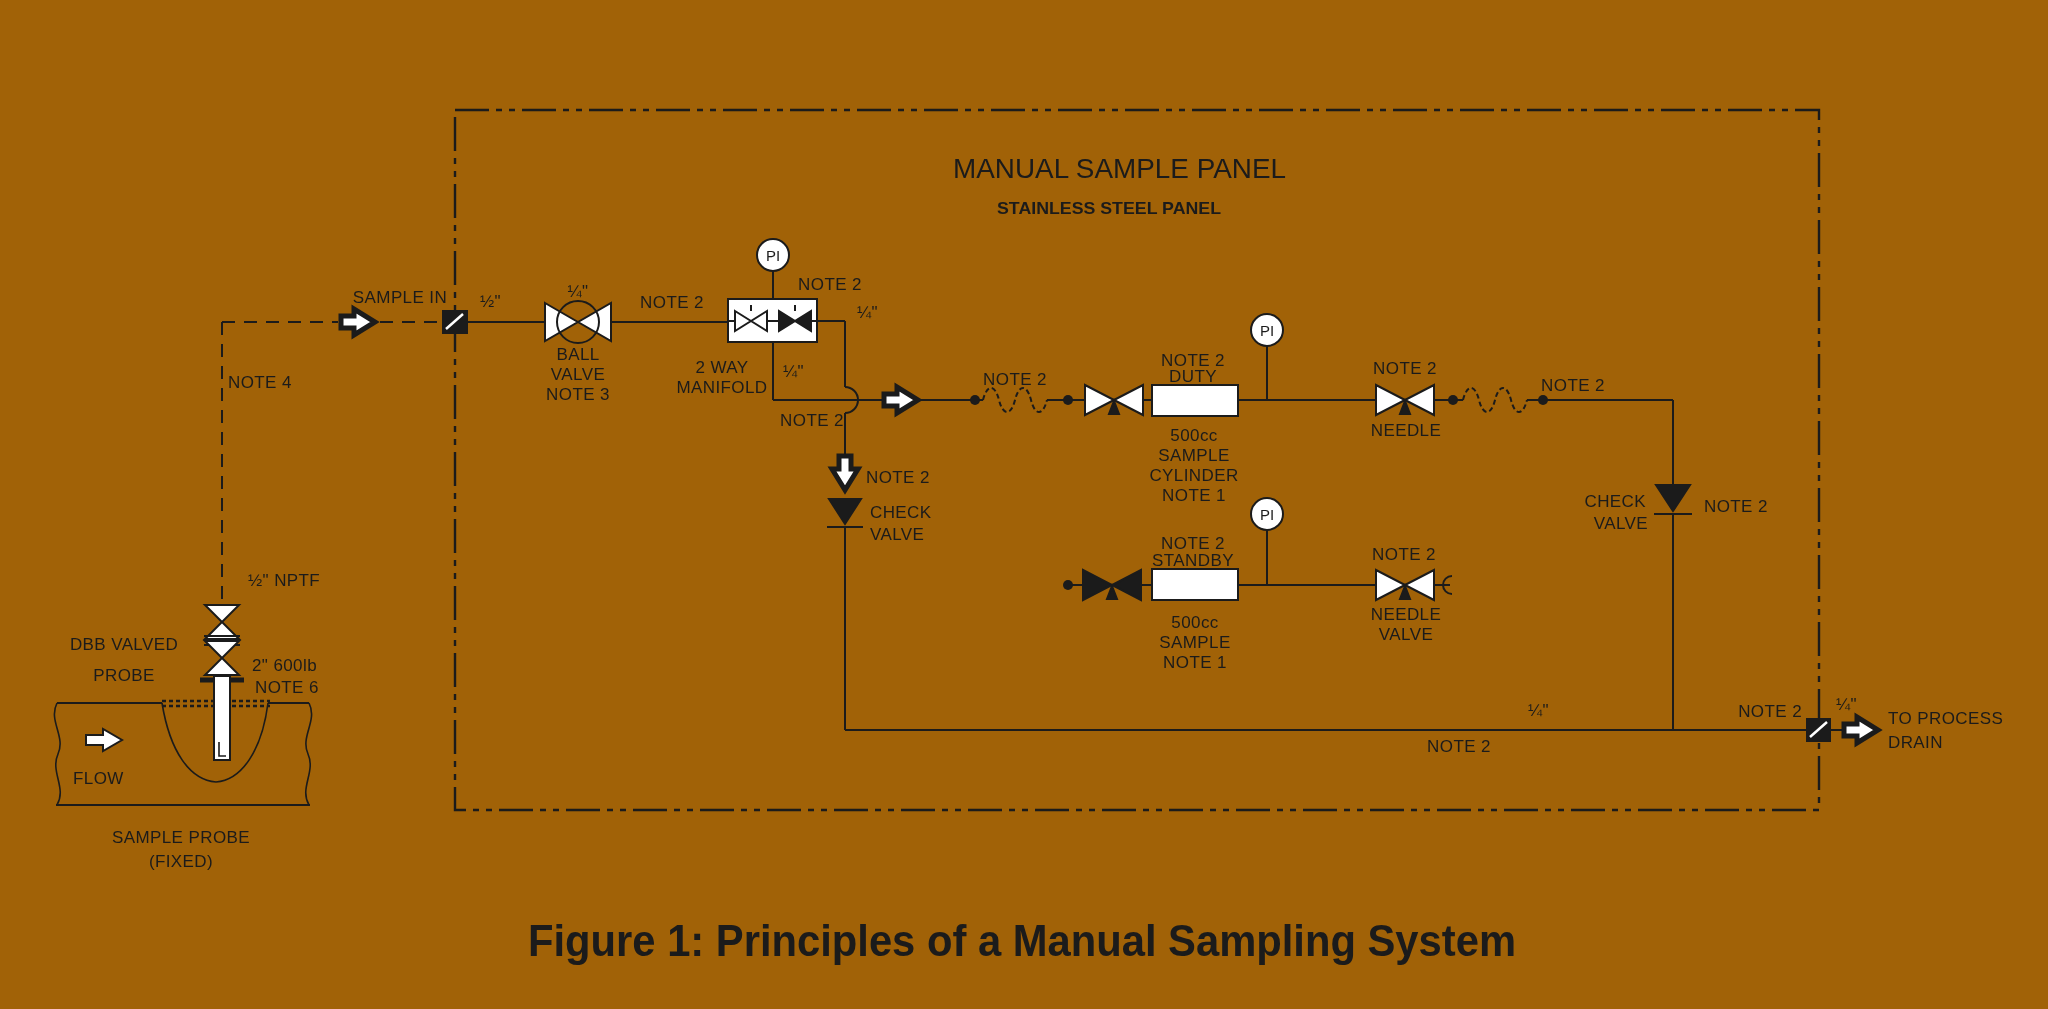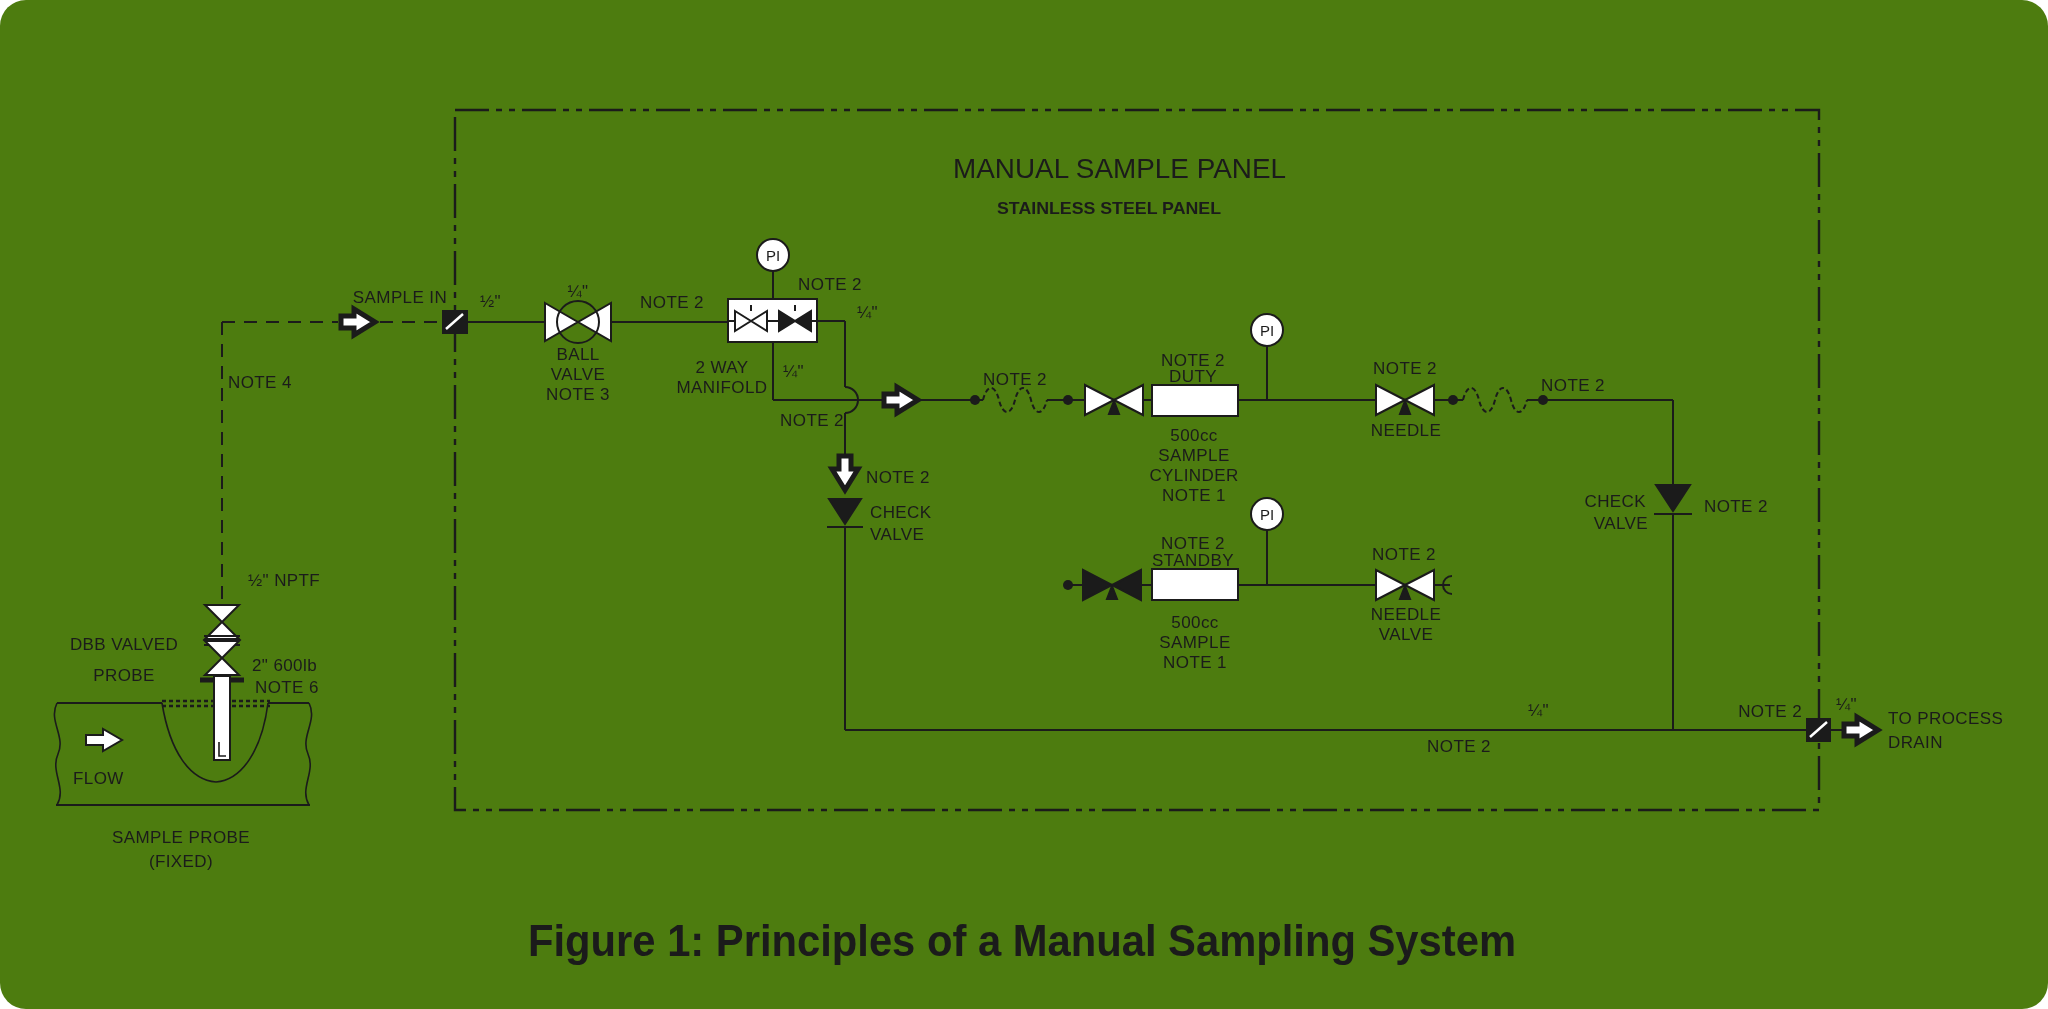--- a/index.html
+++ b/index.html
@@ -1,16 +1,16 @@
 <!DOCTYPE html>
 <html><head>
 <meta charset="utf-8">
 <style>
   html,body{margin:0;padding:0;background:#ffffff;}
-  .stage{width:2048px;height:1009px;background:#4d7c0f;position:relative;border-radius:26px;}
+  .stage{width:2048px;height:1009px;background:#a16207;position:relative;}
   svg{display:block;}
   .ln{stroke:#1b1b1b;stroke-width:2;fill:none;}
   .thin{stroke:#1b1b1b;stroke-width:1.6;fill:none;}
   .dash{stroke:#1b1b1b;stroke-width:2;fill:none;stroke-dasharray:13 9;}
   .bnd{stroke:#1b1b1b;stroke-width:2.4;fill:none;stroke-dasharray:34 7 6 7 6 7;}
   .sym{fill:#ffffff;stroke:#1b1b1b;stroke-width:2;}
   .symf{fill:#1b1b1b;stroke:#1b1b1b;stroke-width:2;}
   .fat{fill:#ffffff;stroke:#1b1b1b;stroke-width:5;stroke-linejoin:miter;}
   .dot{fill:#1b1b1b;stroke:none;}
   .hose{stroke:#1b1b1b;stroke-width:2;fill:none;stroke-dasharray:5 3;}

